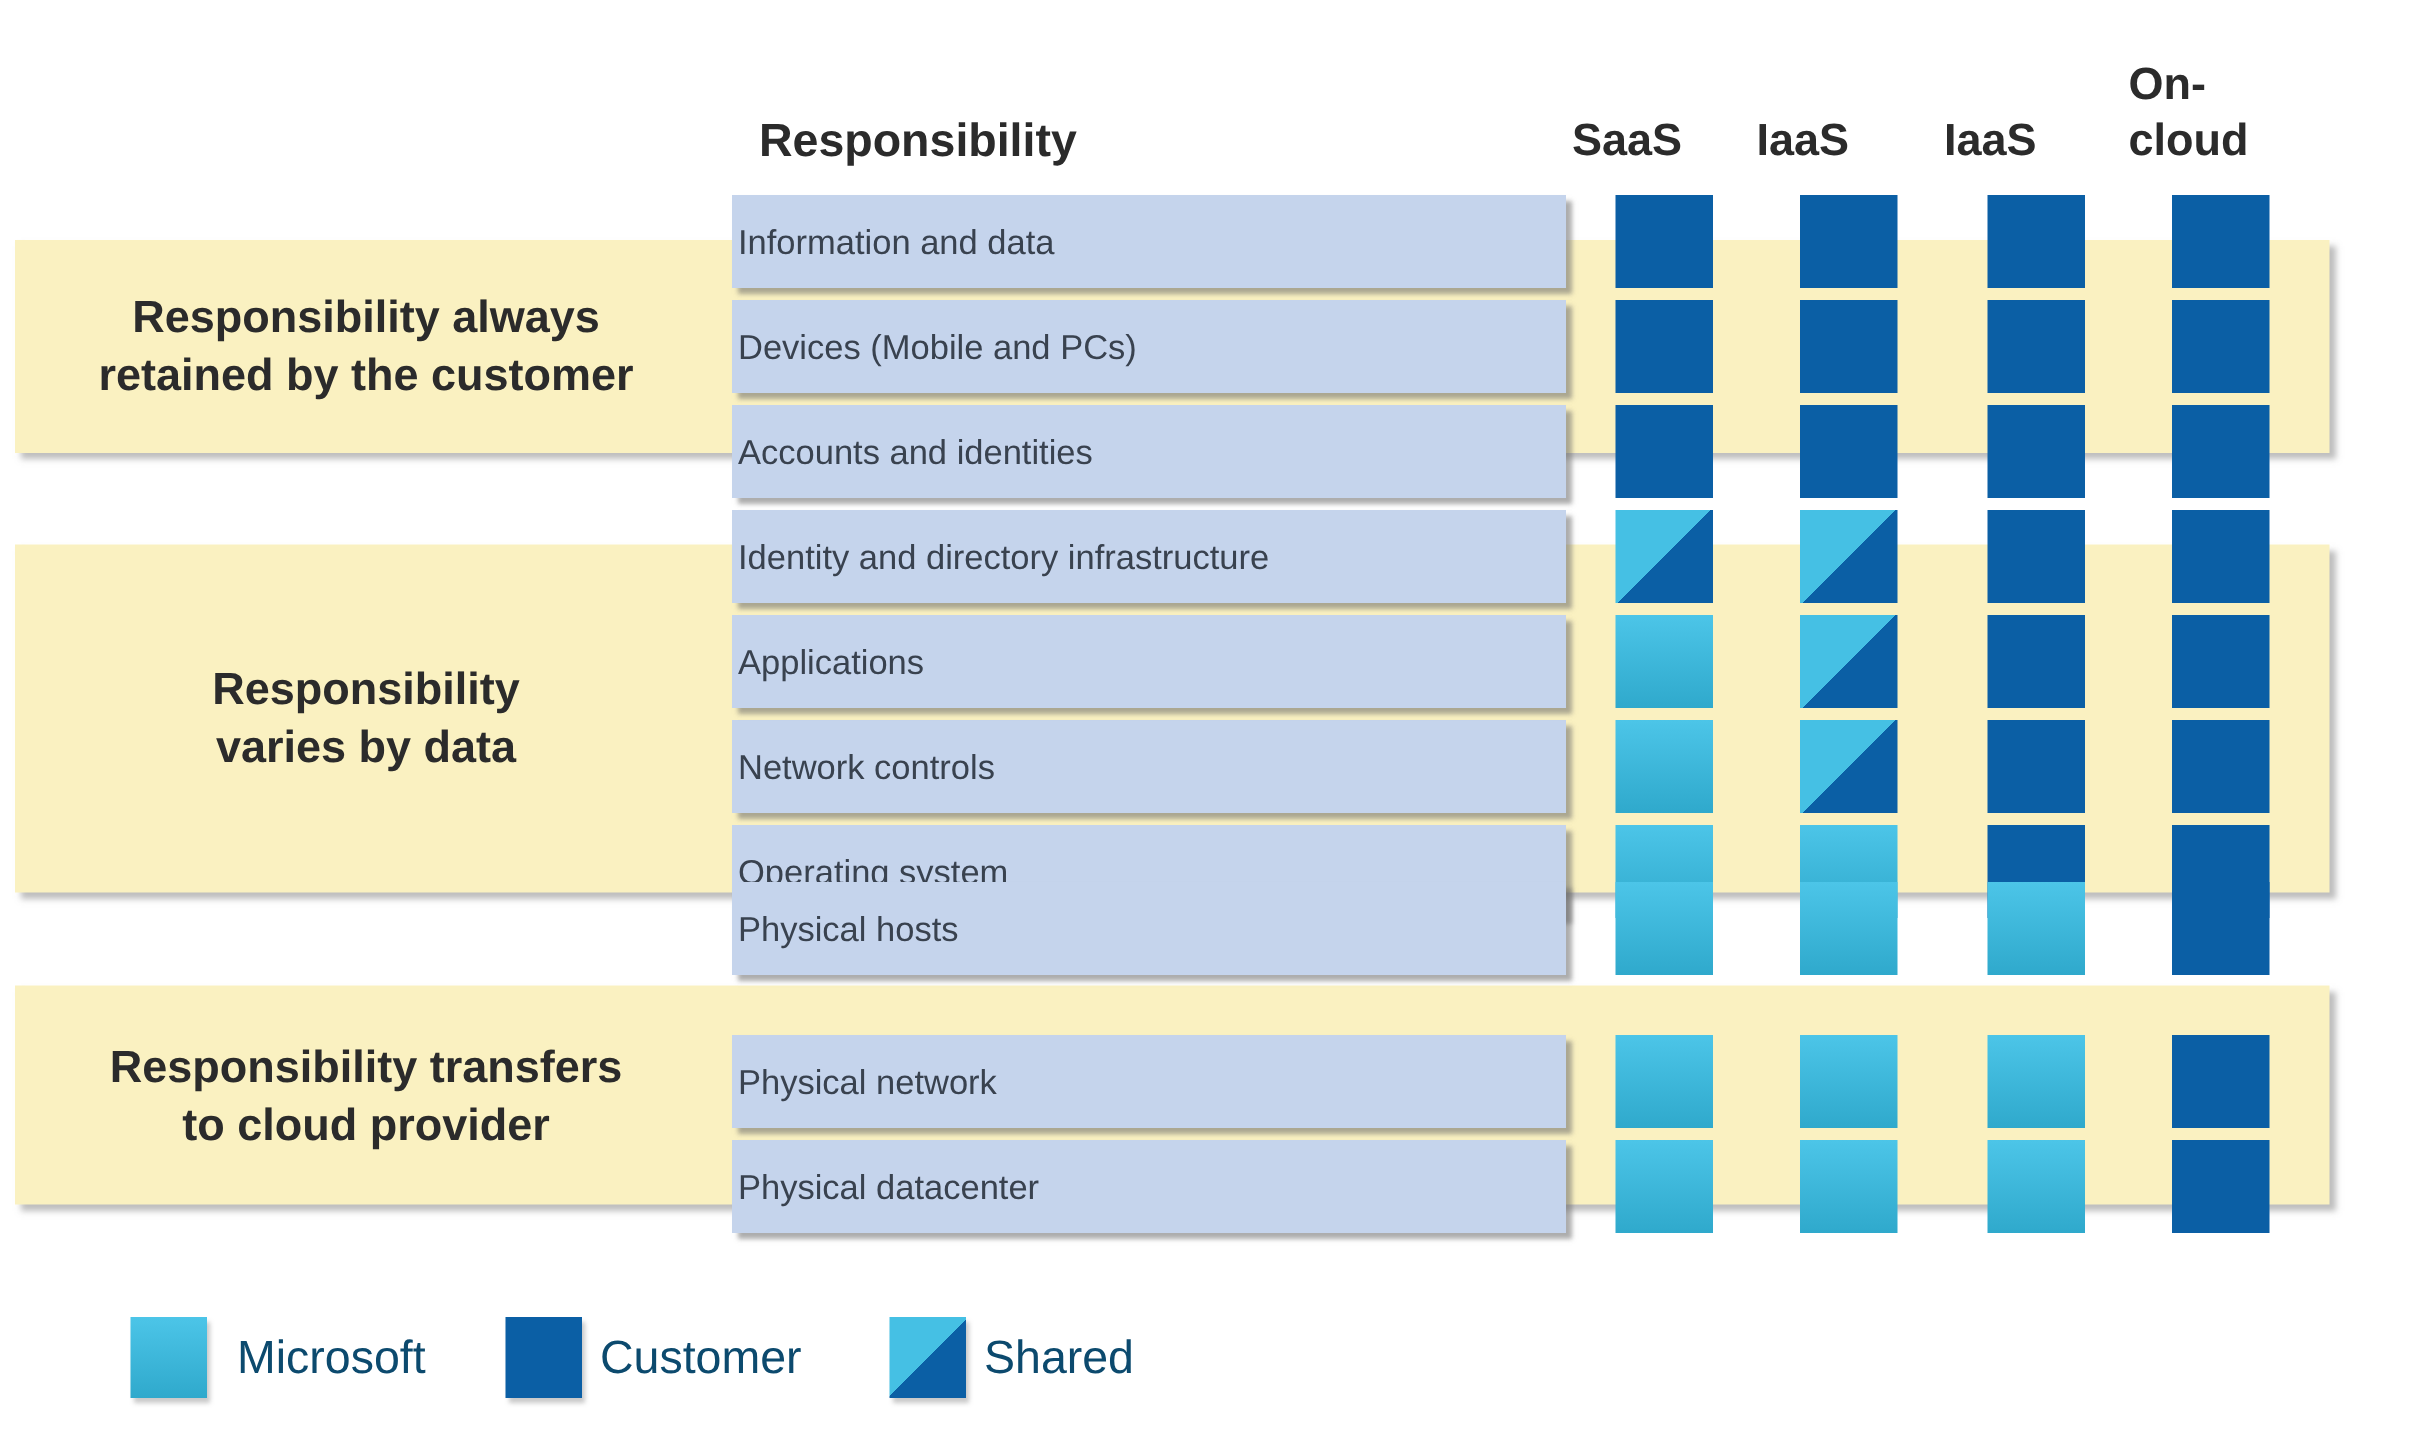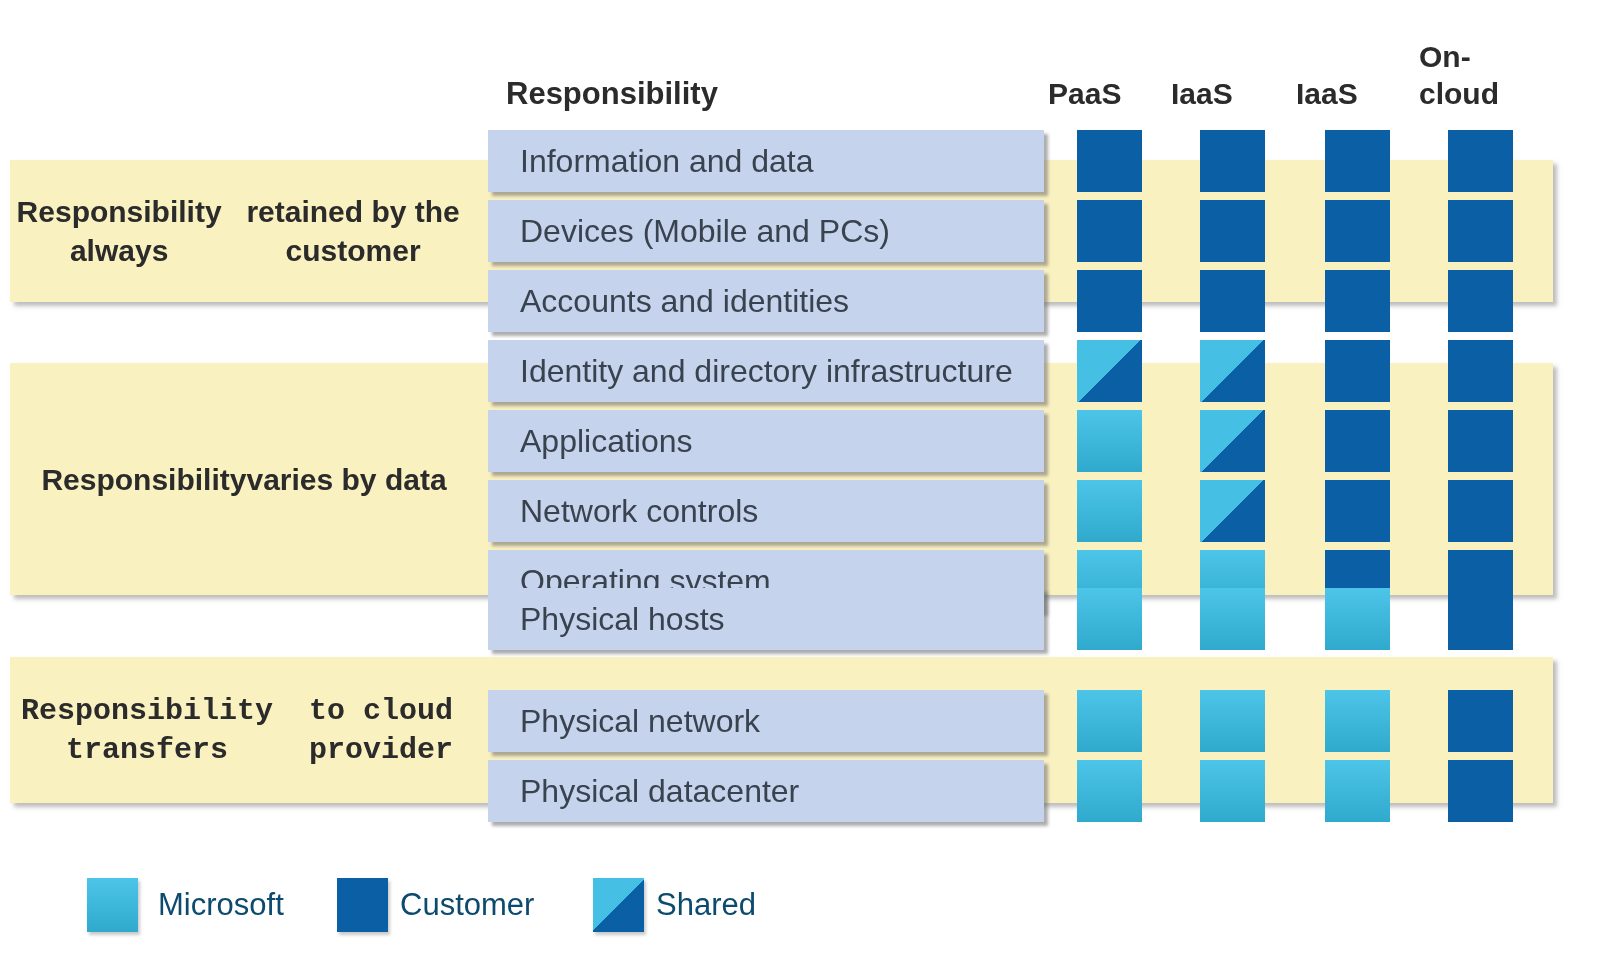--- a/index.html
+++ b/index.html
@@ -18,43 +18,43 @@
   
   .band{
     position:absolute;left:10px;width:1543px;background:var(--band-yellow);
     box-shadow:4px 4px 4px rgba(125,125,125,.5);
   }
   .band1{top:160px;height:142px;}
   .band2{top:363px;height:232px;}
   .band3{top:657px;height:146px;}
   
   .group-label{
-    position:absolute;left:10px;width:468px;display:flex;
+    position:absolute;left:10px;width:468px;display:flex;flex-direction:column;
     align-items:center;justify-content:center;text-align:center;
     font-weight:bold;font-size:30px;line-height:39px;color:#2B2B2B;
   }
   .g1{top:160px;height:142px;}
   .g2{top:363px;height:232px;}
-  .g3{top:657px;height:148px;font-family:Liberation Mono, monospace;}
+  .g3{top:657px;height:148px;}
   
   .resp-header{
     position:absolute;left:506px;top:40px;height:72px;display:flex;align-items:flex-end;
     font-weight:bold;font-size:31px;color:#2B2B2B;
   }
   .col-header{
     position:absolute;top:36px;height:76px;width:123px;display:flex;flex-direction:column;
     align-items:flex-start;justify-content:flex-end;text-align:center;
     font-weight:bold;font-size:30px;line-height:37px;color:#2B2B2B;
   }
   .ch0{left:1048px;} .ch1{left:1171px;} .ch2{left:1296px;} .ch3{left:1419px;}
   
   .row-bar{
     position:absolute;left:488px;width:556px;height:62px;background:var(--row-label-bg);
     box-shadow:4px 4px 3px rgba(105,105,105,.55);
-    font-size:32px;color:#39424F;line-height:62px;padding-left:32px;box-sizing:border-box;
+    font-size:23px;color:#39424F;line-height:62px;padding-left:4px;box-sizing:border-box;
     white-space:nowrap;
   }
   .r0{top:130px;} .r1{top:200px;} .r2{top:270px;} .r3{top:340px;} .r4{top:410px;}
   .r5{top:480px;} .r6{top:550px;} .r7{top:588px;} .r8{top:690px;} .r9{top:760px;}
   
   .cell{position:absolute;width:65px;height:62px;}
   .c0{left:1077px;} .c1{left:1200px;} .c2{left:1325px;} .c3{left:1448px;}
   .cell[data-owner="customer"],.swatch[data-owner="customer"]{
     background:var(--customer-blue);
   }
@@ -94,21 +94,21 @@
     <span>Responsibility</span>
     <span>varies by data</span>
   </div>
   <div class="group-label g3">
     <span>Responsibility transfers</span>
     <span>to cloud provider</span>
   </div>
 
   <div class="resp-header">Responsibility</div>
   <div class="col-header ch0">
-    <span>PaaS</span>
+    <span>SaaS</span>
   </div>
   <div class="col-header ch1">
     <span>IaaS</span>
   </div>
   <div class="col-header ch2">
     <span>IaaS</span>
   </div>
   <div class="col-header ch3">
     <span>On-</span>
     <span>cloud</span>

